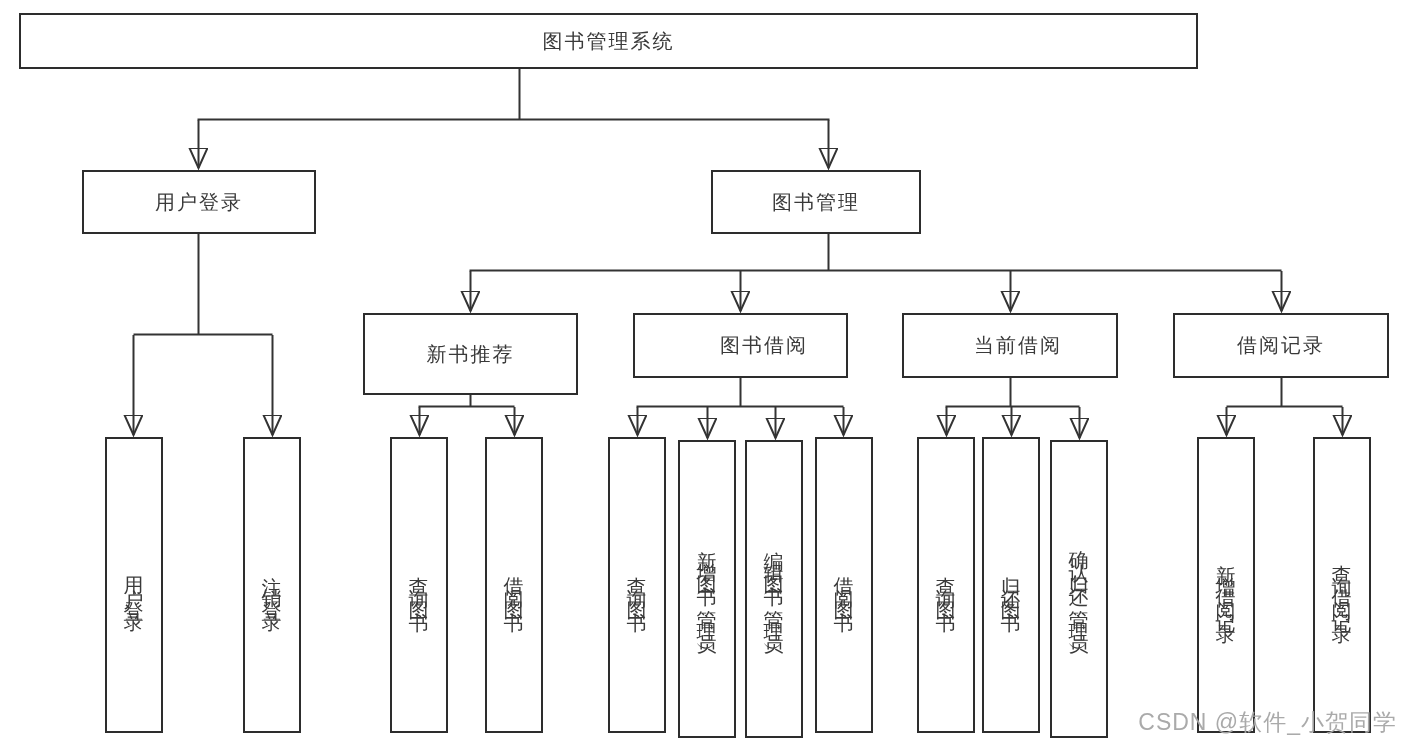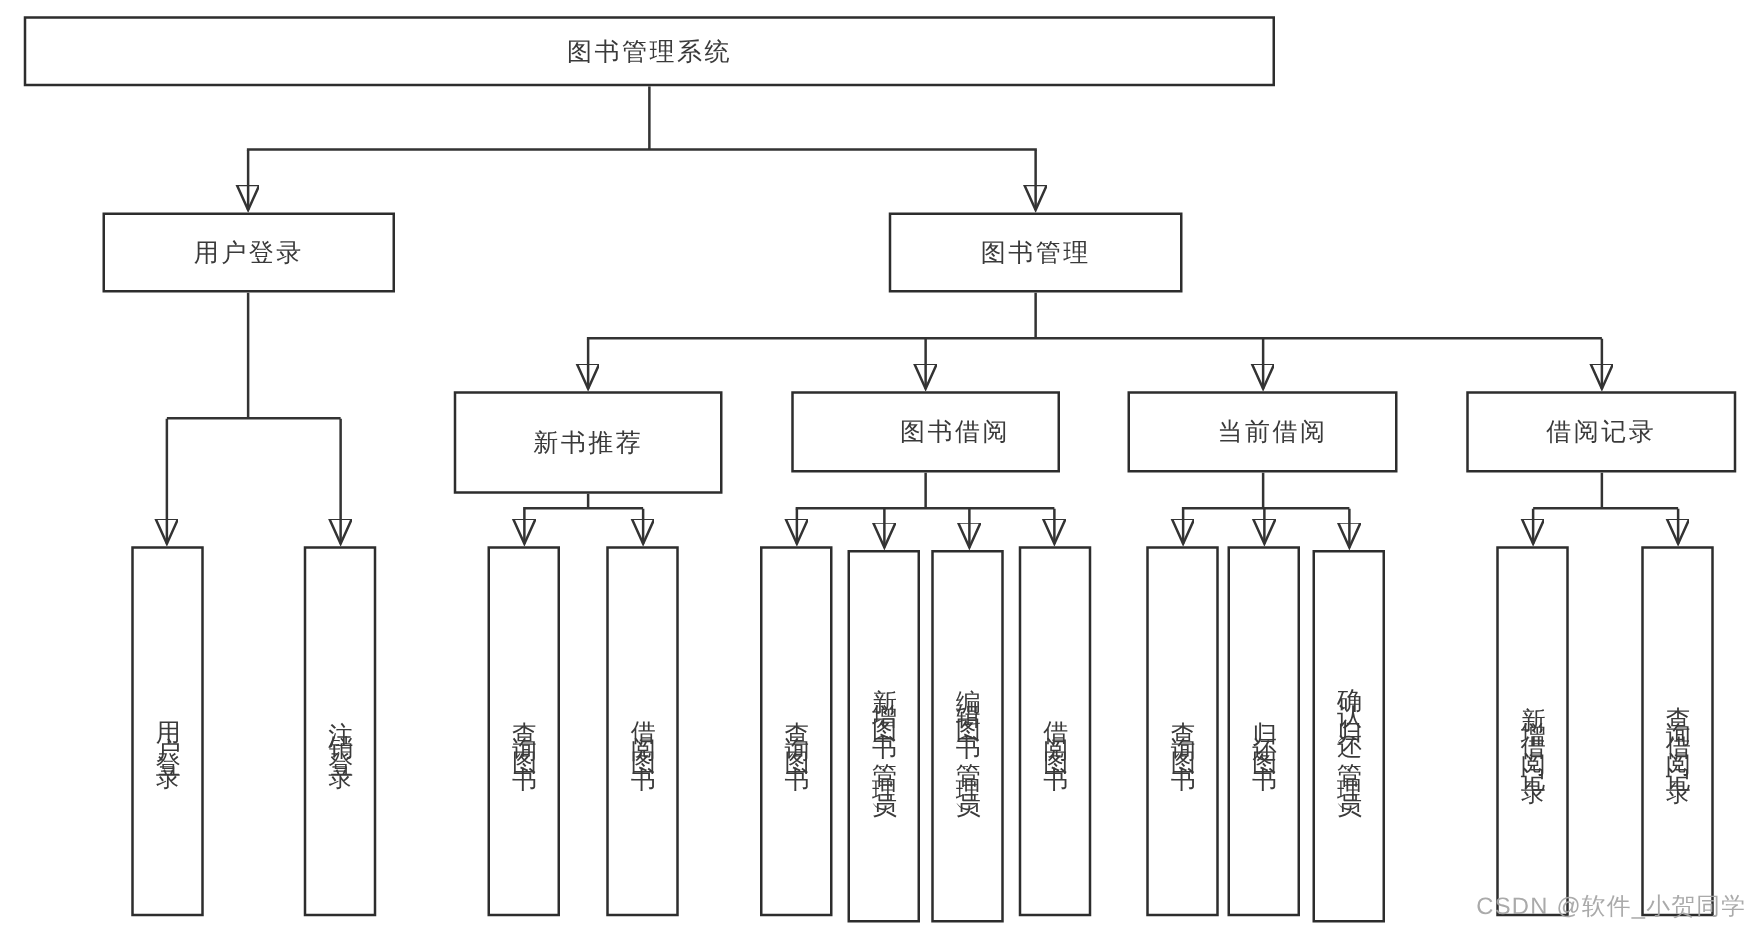--- a/index.html
+++ b/index.html
@@ -17,21 +17,21 @@
   .leaf{
     position:absolute;width:58px;height:296px;background:#ffffff;border:2px solid #2d2d2d;
     box-sizing:border-box;display:flex;align-items:center;justify-content:center;
   }
   .leaf.tall{height:298px;}
   .leaf .vlabel{
     writing-mode:vertical-rl;text-orientation:mixed;line-height:1;
     font-size:20px;letter-spacing:12px;color:#3a3a3a;
   }
   #watermark{
-    position:absolute;right:8px;bottom:9px;font-size:19px;letter-spacing:1px;
+    position:absolute;right:8px;bottom:9px;font-size:23px;letter-spacing:1px;
     color:#a6a6a6;opacity:.95;white-space:nowrap;
   }
 </style>
 </head>
 <body>
 
 <div id="canvas">
 
   <svg id="connectors" width="1405" height="747" viewBox="0 0 1405 747" aria-hidden="true">
     <defs>
@@ -67,28 +67,28 @@
     <path d="M1010.5 378 V407 M945.5 406.5 H1079.5"></path>
     <path d="M946.5 407 V435" marker-end="url(#arrow)"></path>
     <path d="M1011.5 407 V435" marker-end="url(#arrow)"></path>
     <path d="M1079.5 407 V438" marker-end="url(#arrow)"></path>
 
     <path d="M1281.5 378 V407 M1226.5 406.5 H1342.5"></path>
     <path d="M1226.5 407 V435" marker-end="url(#arrow)"></path>
     <path d="M1342.5 407 V435" marker-end="url(#arrow)"></path>
   </svg>
 
-  <div class="hbox" style="left:19px;top:13px;width:1001px;height:56px;">
+  <div class="hbox" style="left:19px;top:13px;width:1179px;height:56px;">
     <span>图书管理系统</span>
   </div>
 
   <div class="hbox" style="left:82px;top:170px;width:234px;height:64px;">
     <span>用户登录</span>
   </div>
-  <div class="hbox" style="left:711px;top:170px;width:235px;height:64px;">
+  <div class="hbox" style="left:711px;top:170px;width:210px;height:64px;">
     <span>图书管理</span>
   </div>
 
   <div class="hbox" style="left:363px;top:313px;width:215px;height:82px;">
     <span>新书推荐</span>
   </div>
   <div class="hbox" style="left:633px;top:313px;width:215px;height:65px;padding-left:47px;">
     <span>图书借阅</span>
   </div>
   <div class="hbox" style="left:902px;top:313px;width:216px;height:65px;padding-left:16px;">

